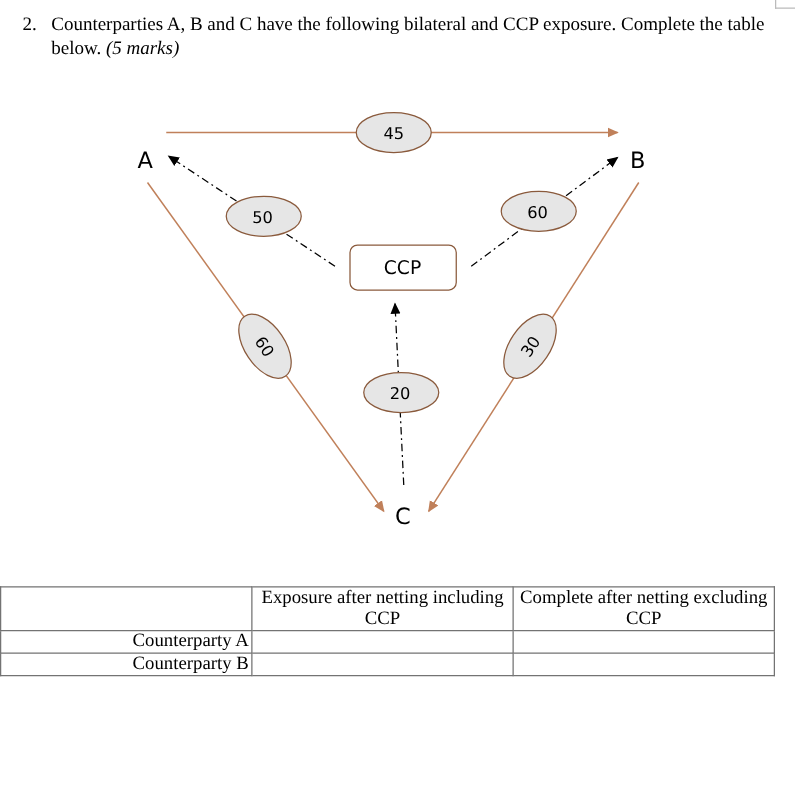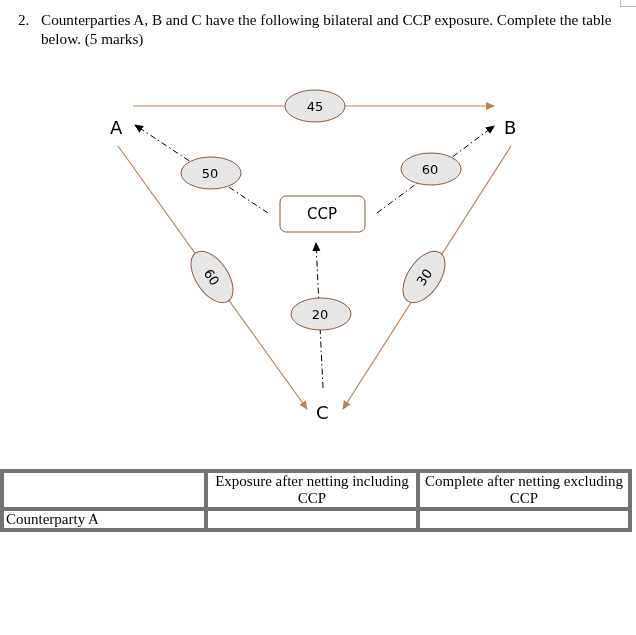--- a/index.html
+++ b/index.html
@@ -1,28 +1,28 @@
 <!DOCTYPE html>
 <html><head>
 <meta charset="utf-8">
 <style>
   html,body{margin:0;padding:0;background:#fff;}
   body{width:636px;height:635px;position:relative;overflow:hidden;font-family:"Liberation Serif",serif;color:#000;}
   .corner{position:absolute;left:620px;top:-1px;width:20px;height:7px;border-left:1px solid #bbb;border-bottom:1px solid #bbb;}
   .question{position:absolute;left:18px;top:10px;width:600px;font-size:15.2px;line-height:19px;}
   .qnum{position:absolute;left:0;top:0;}
   .qtext{position:absolute;left:23px;top:0;width:580px;}
-  .marks{}
+  .marks{font-style:italic;}
   svg.diagram{position:absolute;left:0;top:0;}
   .node-label{font-family:"DejaVu Sans",sans-serif;font-size:18px;}
   .pill-text{font-family:"DejaVu Sans",sans-serif;font-size:13px;}
   table.answer{position:absolute;left:0;top:469px;border-collapse:collapse;font-size:15px;line-height:17px;}
-  table.answer td, table.answer th{border:4px solid #737373;padding:0 2px;font-weight:normal;}
+  table.answer td, table.answer th{border:1px solid #737373;padding:0 2px;font-weight:normal;}
   th.hcell{text-align:center;width:204px;}
-  td.rowlabel{width:196px;text-align:left;}
+  td.rowlabel{width:196px;text-align:right;}
   td.cell{height:17px;}
 </style>
 </head>
 <body>
 
 <div class="corner"></div>
 
 <div class="question">
   <span class="qnum">2.</span>
   <div class="qtext">
@@ -105,14 +105,19 @@
       <tr>
     <th class="rowlabel" style="width:196px"></th>
     <th class="hcell">Exposure after netting including CCP</th>
     <th class="hcell">Complete after netting excluding CCP</th>
   </tr>
   <tr>
     <td class="rowlabel">Counterparty A</td>
     <td class="cell"></td>
     <td class="cell"></td>
   </tr>
+  <tr>
+    <td class="rowlabel">Counterparty B</td>
+    <td class="cell"></td>
+    <td class="cell"></td>
+  </tr>
 </tbody>
   </table>
 
 </body></html>

